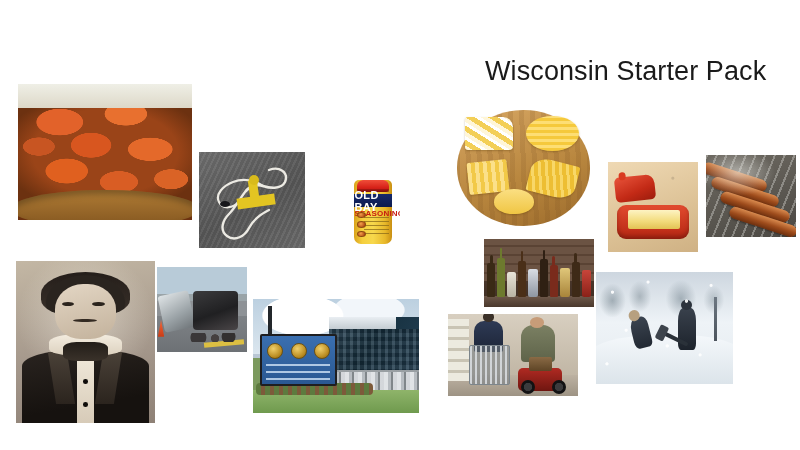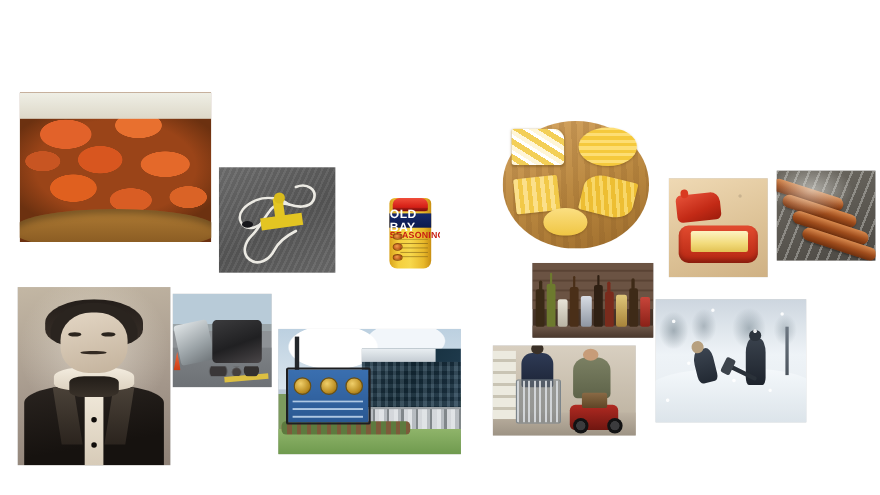--- a/index.html
+++ b/index.html
@@ -515,20 +515,21 @@
       radial-gradient(circle at 8% 82%, #fff 0 1.2px, rgba(0,0,0,0) 2px);
     opacity: .9;
   }
 </style>
 </head>
 <body>
 
 <div id="canvas">
 
 
+  <div class="title" id="title-wisconsin">Wisconsin Starter Pack</div>
 
   <div class="photo" style="left:18px; top:84px; width:174px; height:136px;">
     <div class="inner crabs"></div>
   </div>
 
   <div class="photo" style="left:199px; top:152px; width:106px; height:96px;">
     <div class="inner chalk">
       <div class="grain"></div>
       <svg viewBox="0 0 106 96" preserveAspectRatio="none">
         <path d="M70 18 C80 14, 90 20, 86 30 C82 38, 70 36, 64 34

